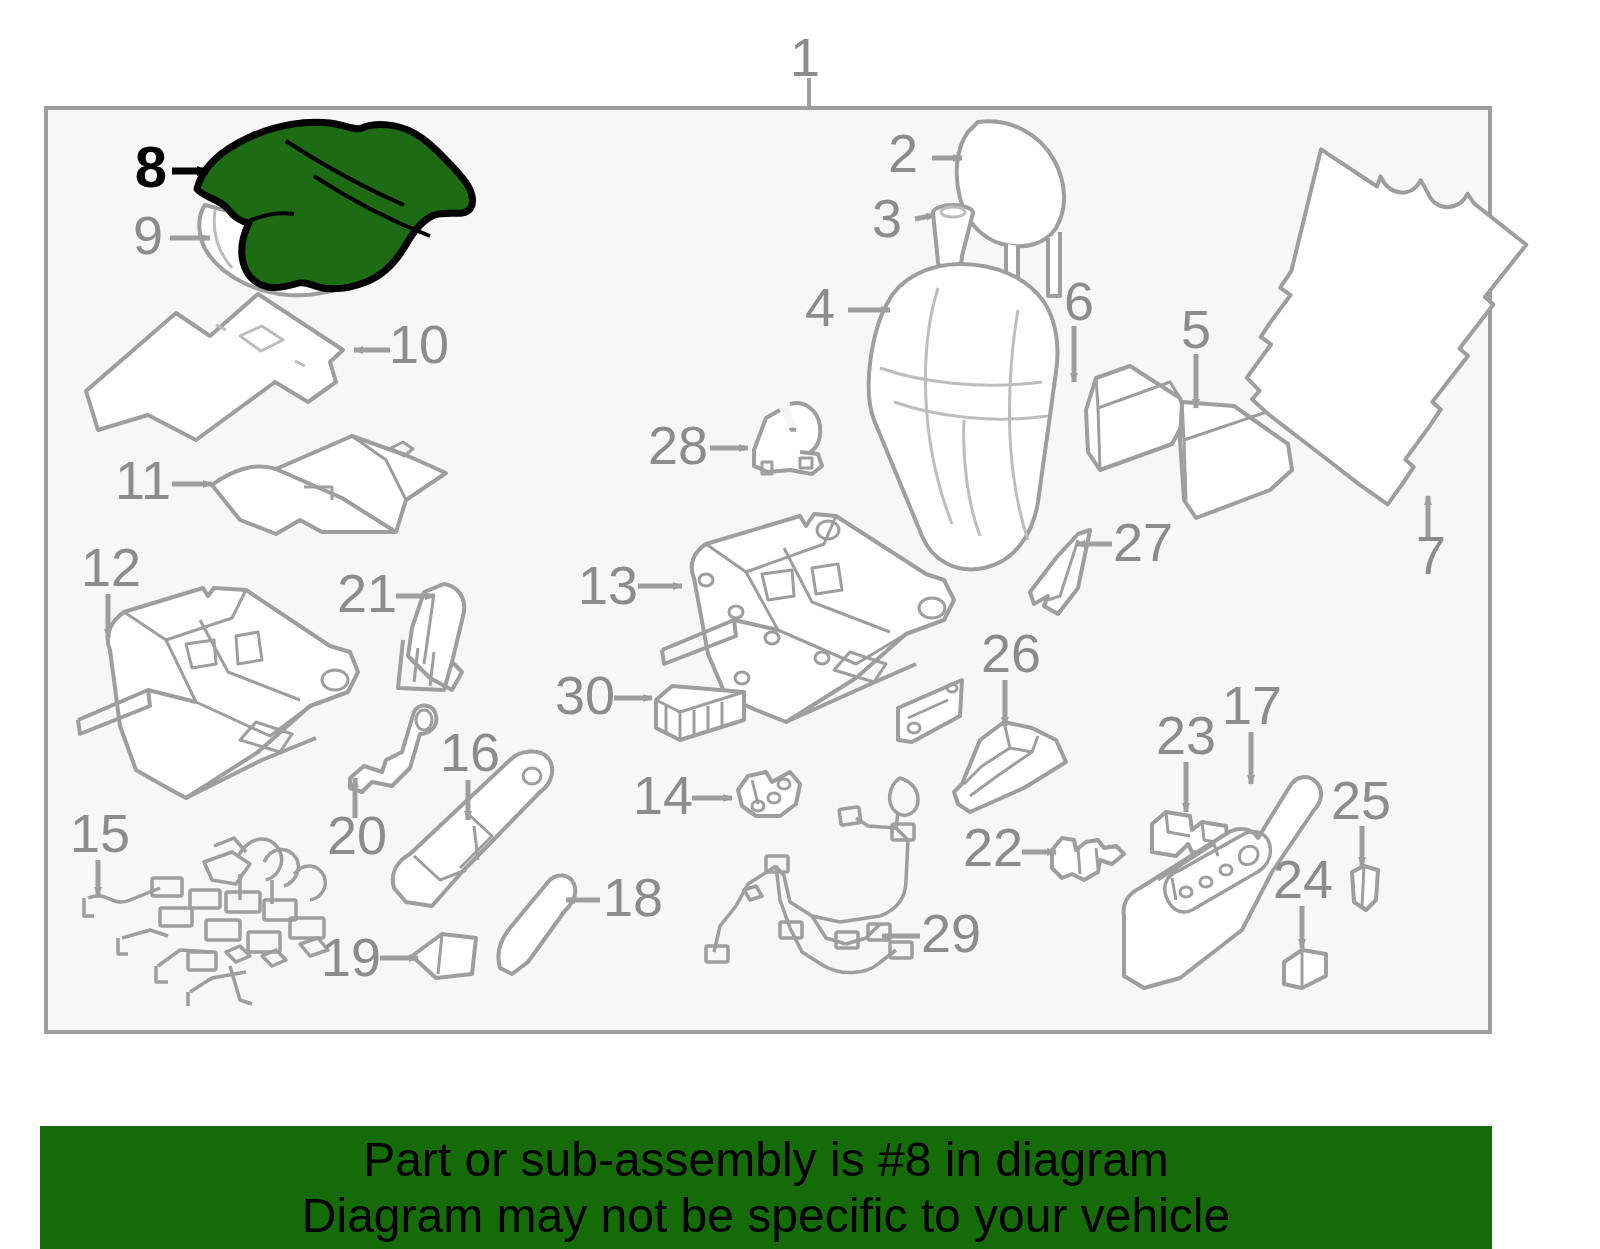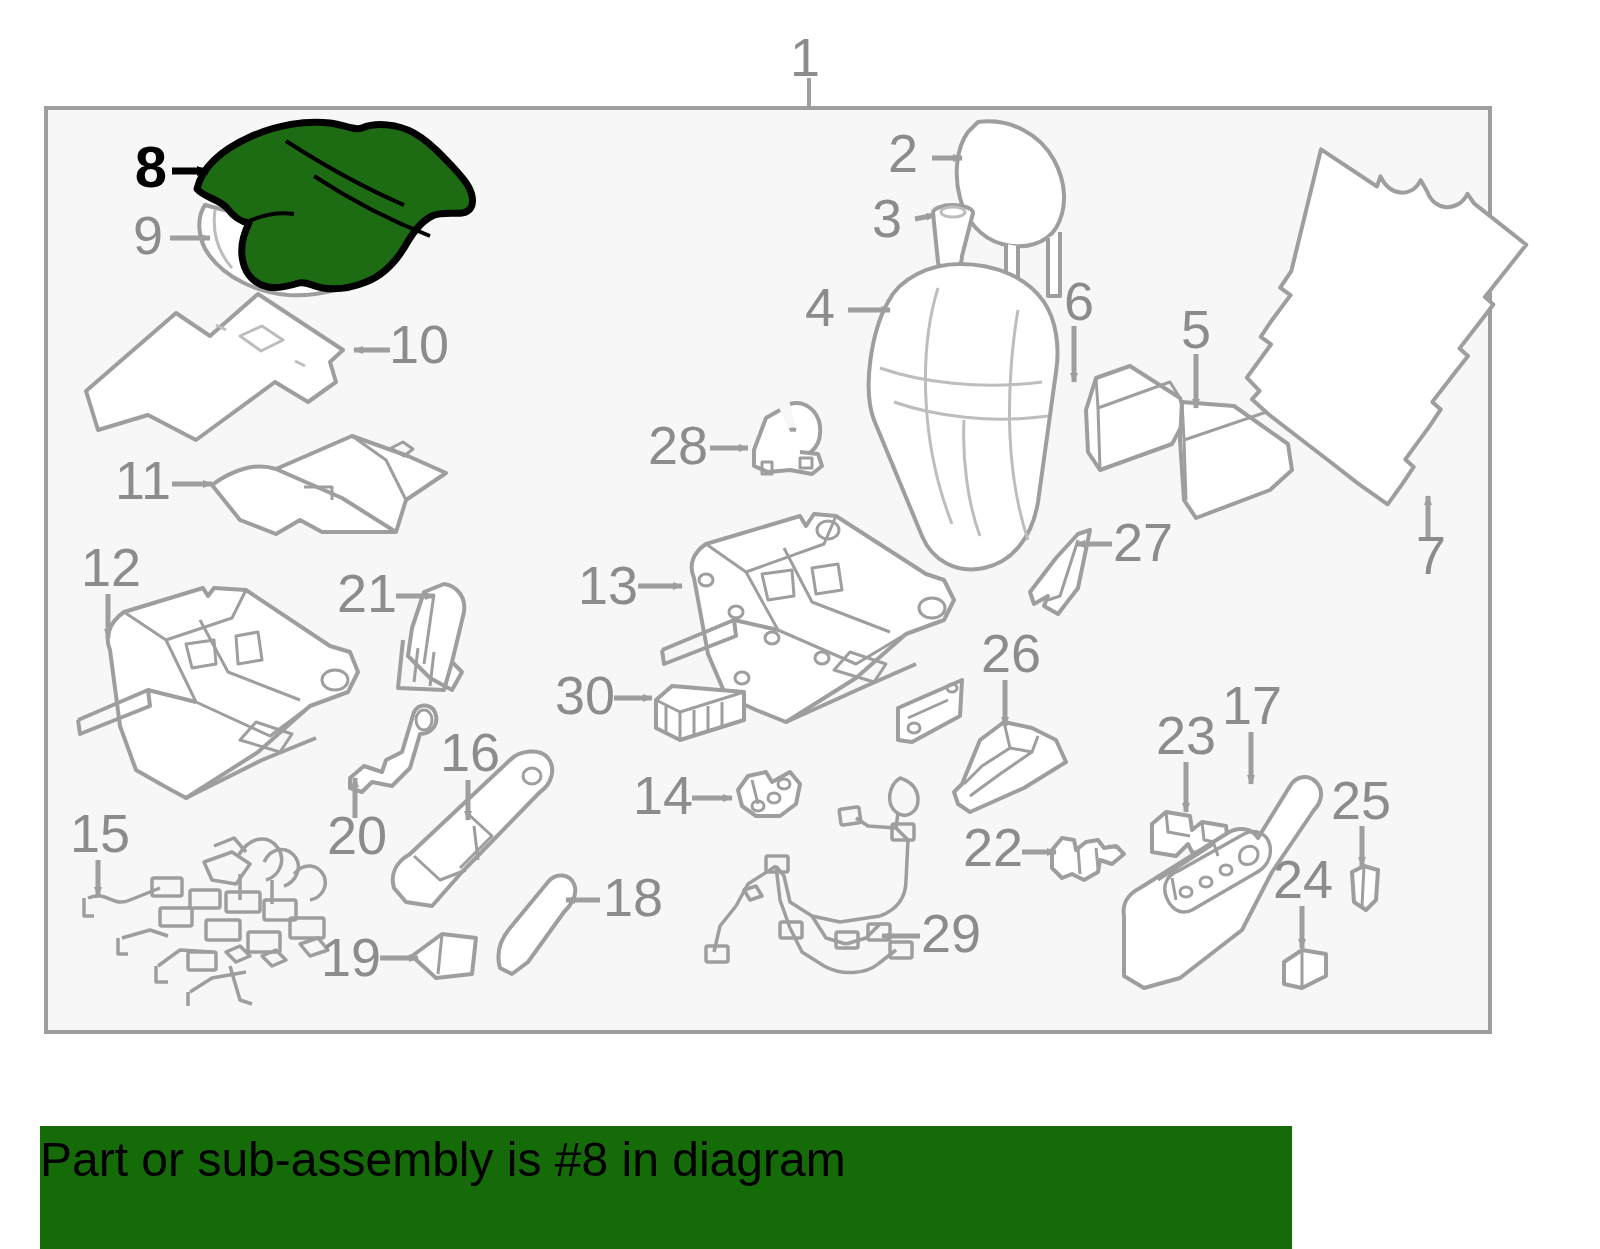--- a/index.html
+++ b/index.html
@@ -24,26 +24,27 @@
     position: absolute;
     left: 0; top: 0;
     width: 1600px;
     height: 1249px;
     display: block;
   }
   .banner {
     position: absolute;
     left: 40px;
     top: 1126px;
-    width: 1252px;
+    width: 1452px;
     height: 123px;
     background: #156b08;
     box-sizing: border-box;
     display: flex;
     flex-direction: column;
+    align-items: center;
     justify-content: flex-start;
     padding-top: 6px;
   }
   .banner-line {
     color: #000000;
     font-family: "Liberation Sans", sans-serif;
     font-size: 48px;
     line-height: 56px;
     white-space: nowrap;
     letter-spacing: 0px;
@@ -493,15 +494,16 @@
         <text x="1143" y="547" fill="#8c8c8c" font-size="54" font-weight="400">27</text>
         <text x="678" y="450" fill="#8c8c8c" font-size="54" font-weight="400">28</text>
         <text x="951" y="938" fill="#8c8c8c" font-size="54" font-weight="400">29</text>
         <text x="585" y="700" fill="#8c8c8c" font-size="54" font-weight="400">30</text>
       </g>
 
   </svg>
 
   <div class="banner">
     <div class="banner-line">Part or sub-assembly is #8 in diagram</div>
+    <div class="banner-line">Diagram may not be specific to your vehicle</div>
   </div>
 
 </div>
 
 </body></html>

